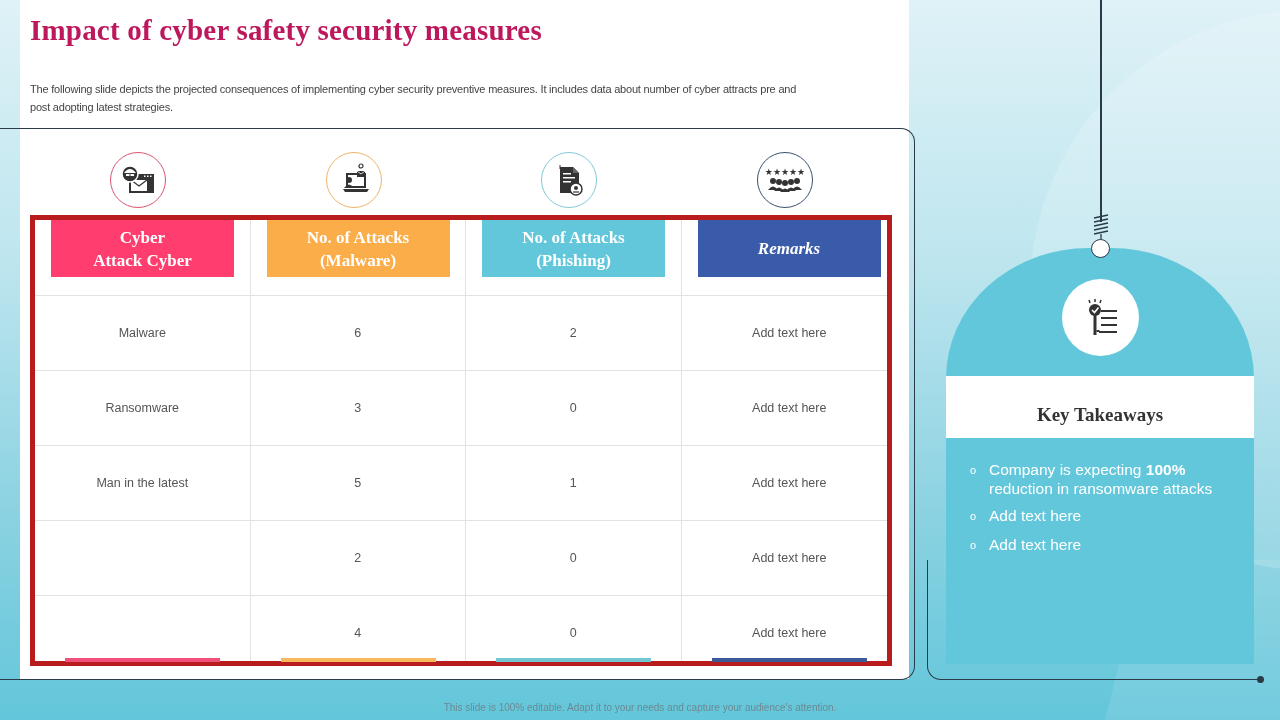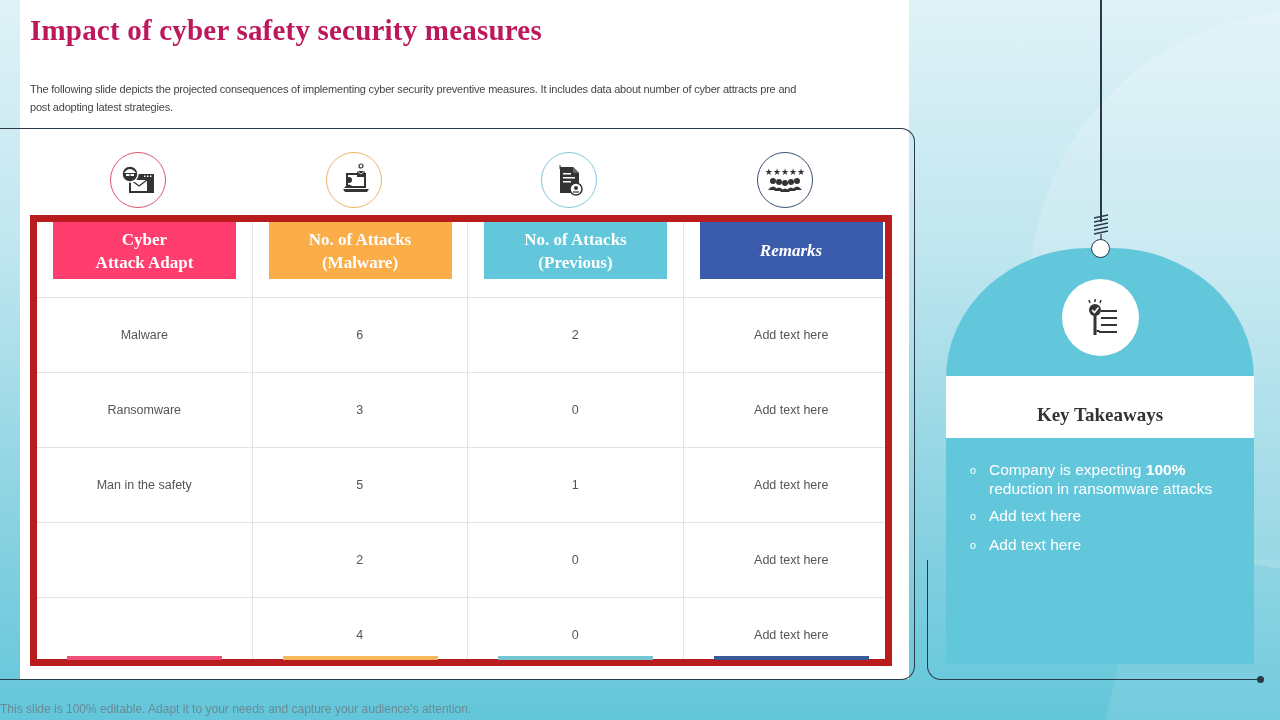--- a/index.html
+++ b/index.html
@@ -44,21 +44,21 @@
       border-left: 1.5px solid #2a3a48; border-bottom: 1.5px solid #2a3a48;
       border-bottom-left-radius: 14px; pointer-events: none;
     }
     .frame-dot {
       position: absolute; left: 1257px; top: 676px; width: 7px; height: 7px;
       border-radius: 50%; background: #2a3a48;
     }
     
     .table {
       position: absolute; left: 30px; top: 215px; width: 862px; height: 451px;
-      border: 7px solid #b91c1c;
+      border: 5px solid #b91c1c;
     }
     .col {
       position: absolute; top: 0; width: 215.5px; height: 100%;
       border-right: 1px solid #e3e3e3;
     }
     .col:last-child { border-right: none; }
     .icon-circle {
       position: absolute; width: 56px; height: 56px; border-radius: 50%;
       background: #fff; display: flex; align-items: center; justify-content: center;
     }
@@ -109,22 +109,22 @@
       background: #62c7db; padding: 22px 20px 0 24px;
     }
     .kt-item {
       display: flex; align-items: flex-start; color: #ffffff;
       font-size: 15.5px; line-height: 19px; margin-bottom: 8px;
     }
     .kt-bullet {
       width: 19px; flex: none; font-size: 11px; line-height: 21px;
     }
     .footer-note {
-      position: absolute; left: 0; top: 702px; width: 1280px; 
-      font-size: 12px; color: #6a8a94;
+      position: absolute; left: 0; top: 702px; width: 1280px; text-align: center;
+      font-size: 10px; color: #6a8a94;
     }
   </style>
 </head>
 <body>
 
 <div class="bg-arc"></div>
 <div class="bg-shard"></div>
 
 <div class="white-panel"></div>
 
@@ -192,45 +192,45 @@
 <div class="table">
   <div class="row-line" style="top:75px;"></div>
   <div class="row-line" style="top:150px;"></div>
   <div class="row-line" style="top:225px;"></div>
   <div class="row-line" style="top:300px;"></div>
   <div class="row-line" style="top:375px;"></div>
 
   <div class="col" style="left:0;">
     <div class="header-box" style="background:#ff3d6e;">
       <span>Cyber</span>
-      <span>Attack Adapt</span>
+      <span>Attack Cyber</span>
     </div>
     <div class="cell" style="top:150px;">Ransomware</div>
     <div class="cell" style="top:75px;">Malware</div>
-    <div class="cell" style="top:225px;">Man in the safety</div>
+    <div class="cell" style="top:225px;">Man in the latest</div>
     <div class="bottom-bar" style="background:#f0507a;"></div>
   </div>
 
   <div class="col" style="left:215.5px;">
     <div class="header-box" style="background:#fbad4a;">
       <span>No. of Attacks</span>
       <span>(Malware)</span>
     </div>
     <div class="cell" style="top:75px;">6</div>
     <div class="cell" style="top:150px;">3</div>
     <div class="cell" style="top:225px;">5</div>
     <div class="cell" style="top:300px;">2</div>
     <div class="cell" style="top:375px;">4</div>
     <div class="bottom-bar" style="background:#f7b85b;"></div>
   </div>
 
   <div class="col" style="left:431px;">
     <div class="header-box" style="background:#62c7db;">
       <span>No. of Attacks</span>
-      <span>(Previous)</span>
+      <span>(Phishing)</span>
     </div>
     <div class="cell" style="top:75px;">2</div>
     <div class="cell" style="top:150px;">0</div>
     <div class="cell" style="top:225px;">1</div>
     <div class="cell" style="top:300px;">0</div>
     <div class="cell" style="top:375px;">0</div>
     <div class="bottom-bar" style="background:#72c6d2;"></div>
   </div>
 
   <div class="col" style="left:646.5px;">

